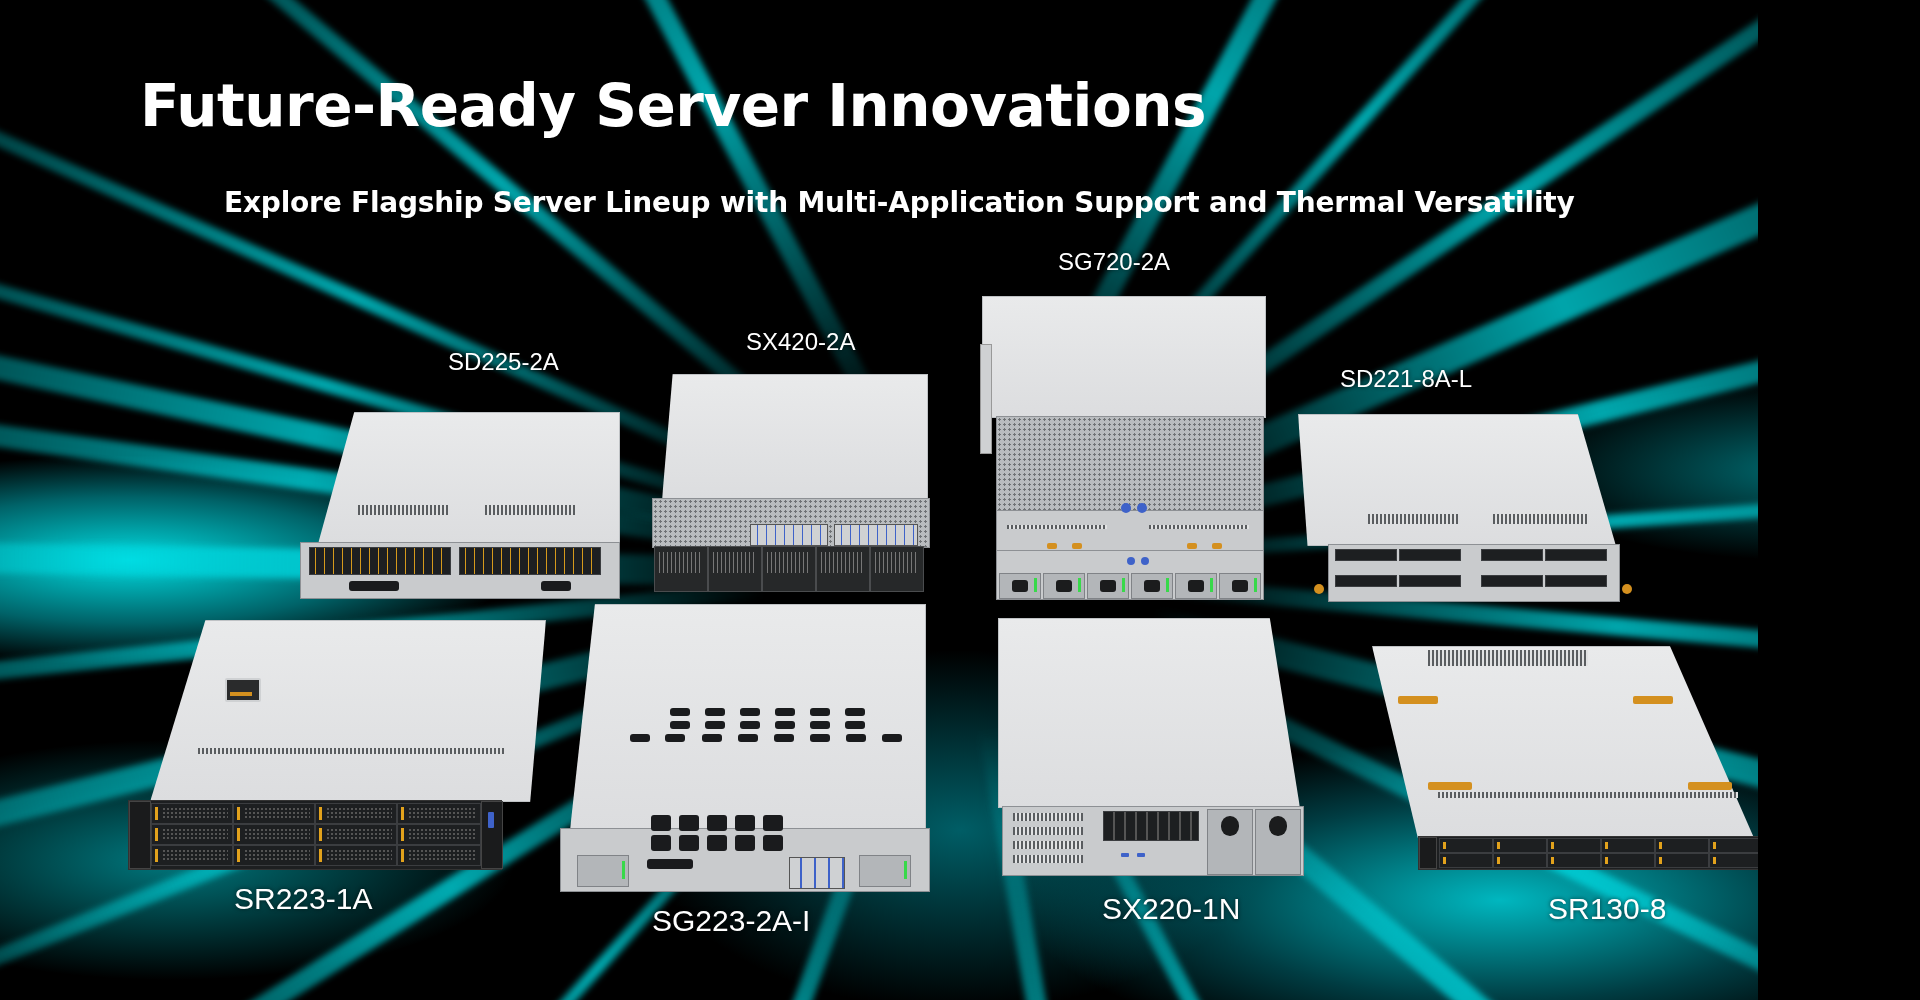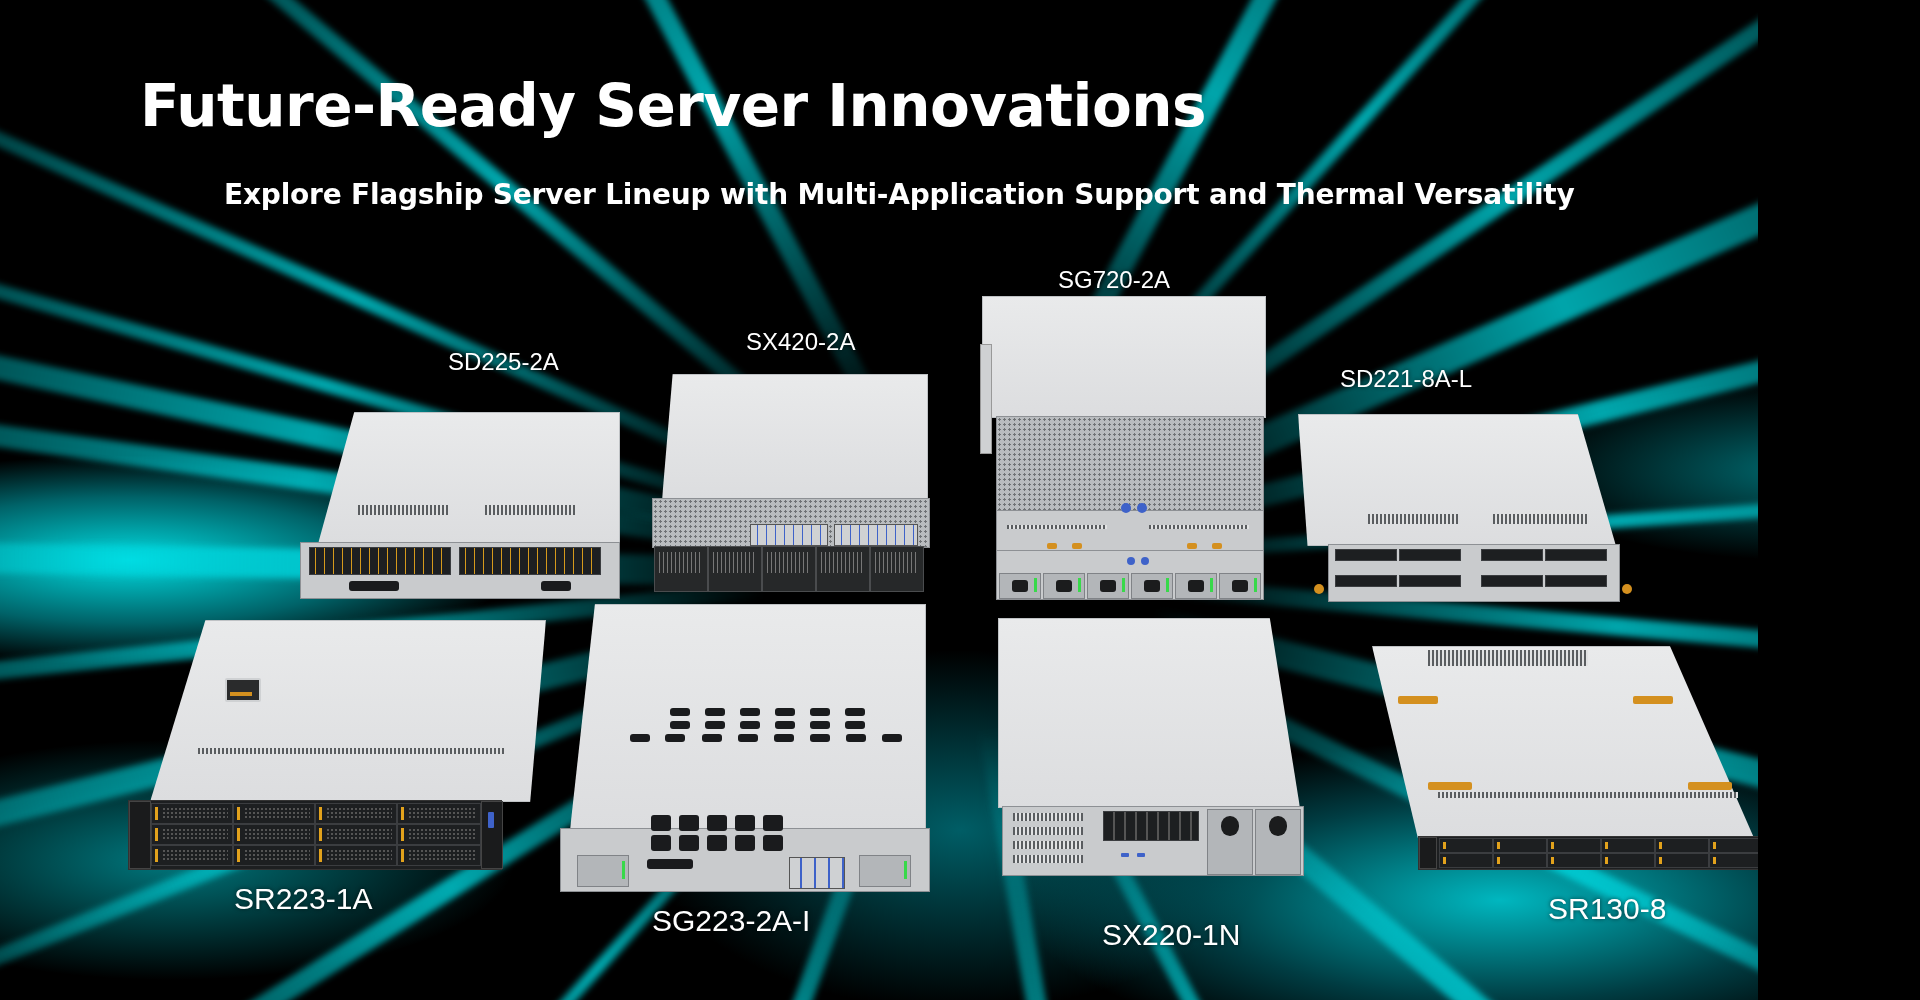--- a/index.html
+++ b/index.html
@@ -10,21 +10,21 @@
       radial-gradient(ellipse 600px 200px at 1500px 900px, rgba(0,215,225,0.85), rgba(0,150,165,0.4) 50%, rgba(0,0,0,0) 80%),
       radial-gradient(ellipse 420px 240px at 960px 830px, rgba(0,170,185,0.55), rgba(0,0,0,0) 75%),
       radial-gradient(ellipse 460px 160px at 170px 860px, rgba(0,200,210,0.6), rgba(0,0,0,0) 75%),
       radial-gradient(ellipse 380px 120px at 1800px 470px, rgba(0,190,200,0.55), rgba(0,0,0,0) 75%),
       #000;}
   .rays{position:absolute;inset:0;pointer-events:none;}
   .ray{position:absolute;left:960px;top:560px;height:10px;transform-origin:0 50%;
        background:linear-gradient(90deg, rgba(0,0,0,0) 0%, rgba(0,200,210,0.0) 18%, rgba(0,220,228,0.75) 60%, rgba(0,230,235,0.25) 100%);
        filter:blur(3px);border-radius:6px;}
   .title{position:absolute;left:140px;top:72px;color:#fff;font-family:"DejaVu Sans",sans-serif;font-weight:bold;font-size:58px;letter-spacing:-0.5px;white-space:nowrap;}
-  .subtitle{position:absolute;left:224px;top:178px;color:#fff;font-family:"DejaVu Sans",sans-serif;font-weight:bold;font-size:28px;letter-spacing:-0.2px;white-space:nowrap;}
+  .subtitle{position:absolute;left:224px;top:186px;color:#fff;font-family:"DejaVu Sans",sans-serif;font-weight:bold;font-size:28px;letter-spacing:-0.2px;white-space:nowrap;}
   .label{position:absolute;color:#fff;font-family:"Liberation Sans",sans-serif;white-space:nowrap;text-shadow:0 0 4px rgba(0,0,0,0.6);}
   .lbl-sm{font-size:24px;}
   .lbl-lg{font-size:30px;}
 
   .server{position:absolute;}
   .top{position:absolute;background:linear-gradient(180deg,#e9eaeb,#dcdddf);border:1px solid #bfc2c5;}
   .front{position:absolute;background:#c9cbcd;border:1px solid #8d9094;}
   .vent{position:absolute;background:repeating-linear-gradient(90deg,#5a5d60 0 2px,#e1e2e3 2px 4px);}
   .hex{background-color:#b9bcbf;background-image:radial-gradient(#6f7275 1.2px, transparent 1.4px);background-size:5px 5px;}
   .bay{position:absolute;background:#1d1f21;border:1px solid #3b3d40;}
@@ -149,21 +149,21 @@
           <div class="latch"></div>
         </div>
       <div class="psu" style="left:222px;top:22px;width:40px;height:24px;">
           <div class="socket"></div>
           <div class="latch"></div>
         </div>
       <div class="blue" style="left:130px;top:6px;width:8px;height:8px;"></div>
       <div class="blue" style="left:144px;top:6px;width:8px;height:8px;"></div>
     </div>
   </div>
-  <div class="label lbl-sm" style="left:1058px;top:266px;">SG720-2A</div>
+  <div class="label lbl-sm" style="left:1058px;top:248px;">SG720-2A</div>
 
   <div class="server" style="left:1298px;top:414px;width:336px;height:186px;">
     <div class="top" style="left:0;top:0;width:316px;height:130px;clip-path:polygon(0 0,88% 0,100% 100%,3% 100%);"></div>
     <div class="vent" style="left:70px;top:100px;width:90px;height:10px;"></div>
     <div class="vent" style="left:195px;top:100px;width:95px;height:10px;"></div>
     <div class="front" style="left:30px;top:130px;width:290px;height:56px;">
       <div class="bay" style="left:6px;top:4px;width:60px;height:10px;"></div>
       <div class="bay" style="left:70px;top:4px;width:60px;height:10px;"></div>
       <div class="bay" style="left:152px;top:4px;width:60px;height:10px;"></div>
       <div class="bay" style="left:216px;top:4px;width:60px;height:10px;"></div>
@@ -295,21 +295,21 @@
       <div class="psu" style="left:204px;top:2px;width:44px;height:64px;">
           <div class="socket" style="top:10%;height:30%;border-radius:50%;"></div>
         </div>
       <div class="psu" style="left:252px;top:2px;width:44px;height:64px;">
           <div class="socket" style="top:10%;height:30%;border-radius:50%;"></div>
         </div>
       <div class="blue" style="left:118px;top:46px;width:8px;height:4px;border-radius:1px;"></div>
       <div class="blue" style="left:134px;top:46px;width:8px;height:4px;border-radius:1px;"></div>
     </div>
   </div>
-  <div class="label lbl-lg" style="left:1102px;top:892px;margin-top:26px;">SX220-1N</div>
+  <div class="label lbl-lg" style="left:1102px;top:892px;">SX220-1N</div>
 
   <div class="server" style="left:1368px;top:646px;width:418px;height:226px;">
     <div class="top" style="left:4px;top:0;width:380px;height:190px;clip-path:polygon(0 0,78% 0,100% 100%,12% 100%);"></div>
     <div class="vent" style="left:60px;top:4px;width:160px;height:16px;"></div>
     <div class="orange-lbl" style="left:30px;top:50px;width:40px;height:8px;"></div>
     <div class="orange-lbl" style="left:265px;top:50px;width:40px;height:8px;"></div>
     <div class="orange-lbl" style="left:60px;top:136px;width:44px;height:8px;"></div>
     <div class="orange-lbl" style="left:320px;top:136px;width:44px;height:8px;"></div>
     <div class="vent" style="left:70px;top:146px;width:300px;height:6px;"></div>
     <div class="front" style="left:50px;top:190px;width:364px;height:32px;background:#1d1f21;border-color:#333;">

